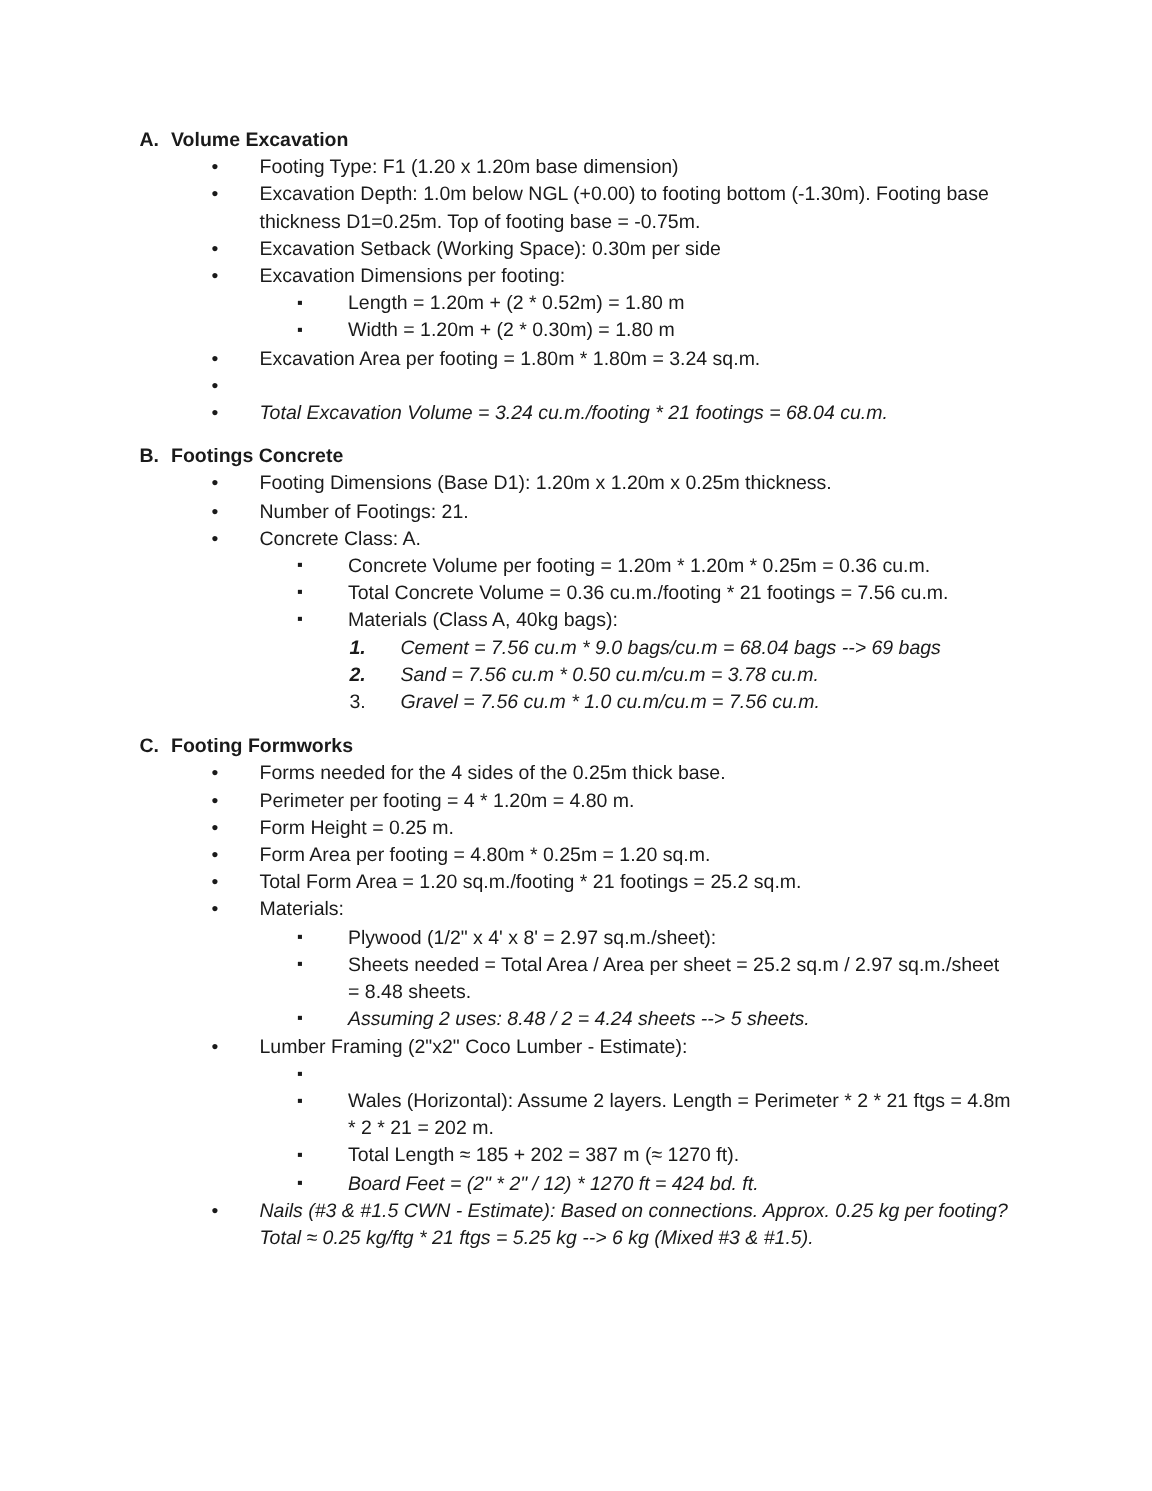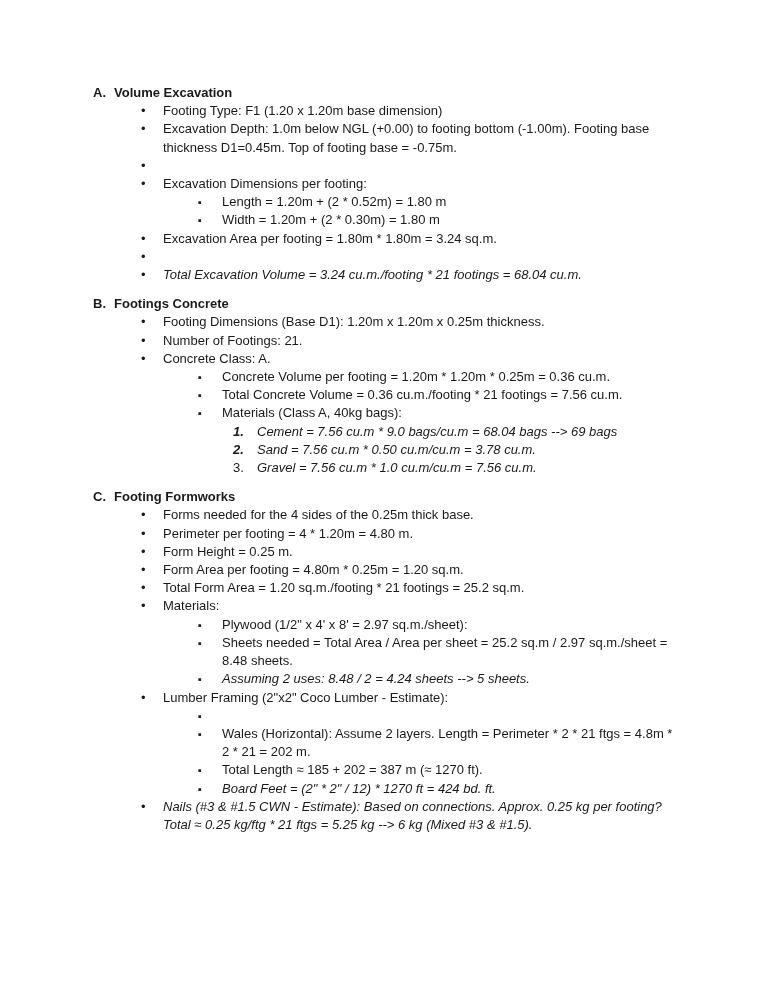--- a/index.html
+++ b/index.html
@@ -40,20 +40,21 @@
   .item {
     display: flex;
   }
   .item .marker {
     flex: none;
     font-weight: 400;
     font-style: normal;
   }
   .item .text {
     flex: 1;
+    margin-left: 10px;
   }
   .l1 { padding-left: 48px; }
   .l1 .marker { flex-basis: 22px; }
   .l2 { padding-left: 105px; }
   .l2 .marker { flex-basis: 24px; font-size: 11px; }
   .l3 { padding-left: 140px; }
   .l3 .marker { flex-basis: 24px; }
   .bi .text {
     font-weight: 400;
     font-style: italic;
@@ -70,24 +71,25 @@
     <div class="heading first">
       <span class="h-marker">A.</span>
       <span class="h-title">Volume Excavation</span>
     </div>
     <div class="item l1">
       <span class="marker">•</span>
       <span class="text">Footing Type: F1 (1.20 x 1.20m base dimension)</span>
     </div>
     <div class="item l1">
       <span class="marker">•</span>
-      <span class="text">Excavation Depth: 1.0m below NGL (+0.00) to footing bottom (-1.00m). Footing base thickness D1=0.45m. Top of footing base = -0.75m.</span>
-    </div>
-    <div class="item l1">
-      <span class="marker">•</span>
+      <span class="text">Excavation Depth: 1.0m below NGL (+0.00) to footing bottom (-1.30m). Footing base thickness D1=0.25m. Top of footing base = -0.75m.</span>
+    </div>
+    <div class="item l1">
+      <span class="marker">•</span>
+      <span class="text">Excavation Setback (Working Space): 0.30m per side</span>
     </div>
     <div class="item l1">
       <span class="marker">•</span>
       <span class="text">Excavation Dimensions per footing:</span>
     </div>
     <div class="item l2">
       <span class="marker">▪</span>
       <span class="text">Length = 1.20m + (2 * 0.52m) = 1.80 m</span>
     </div>
     <div class="item l2">

